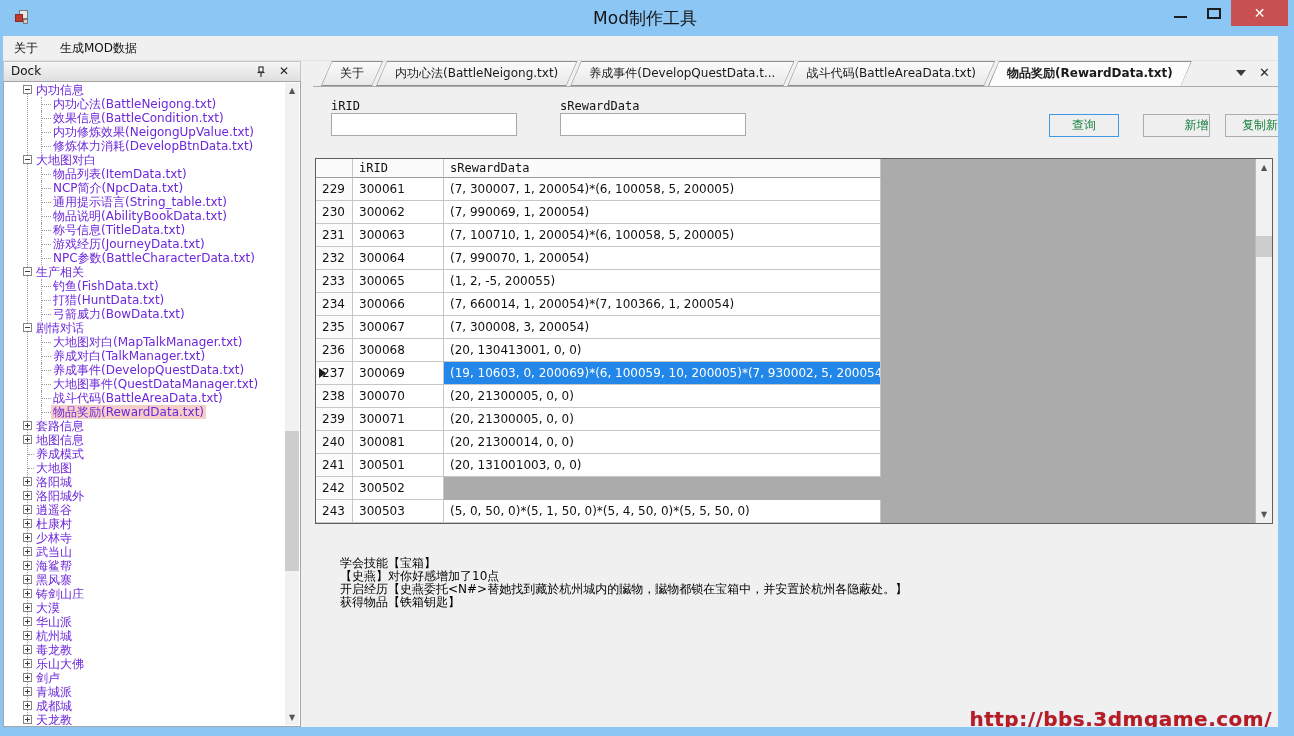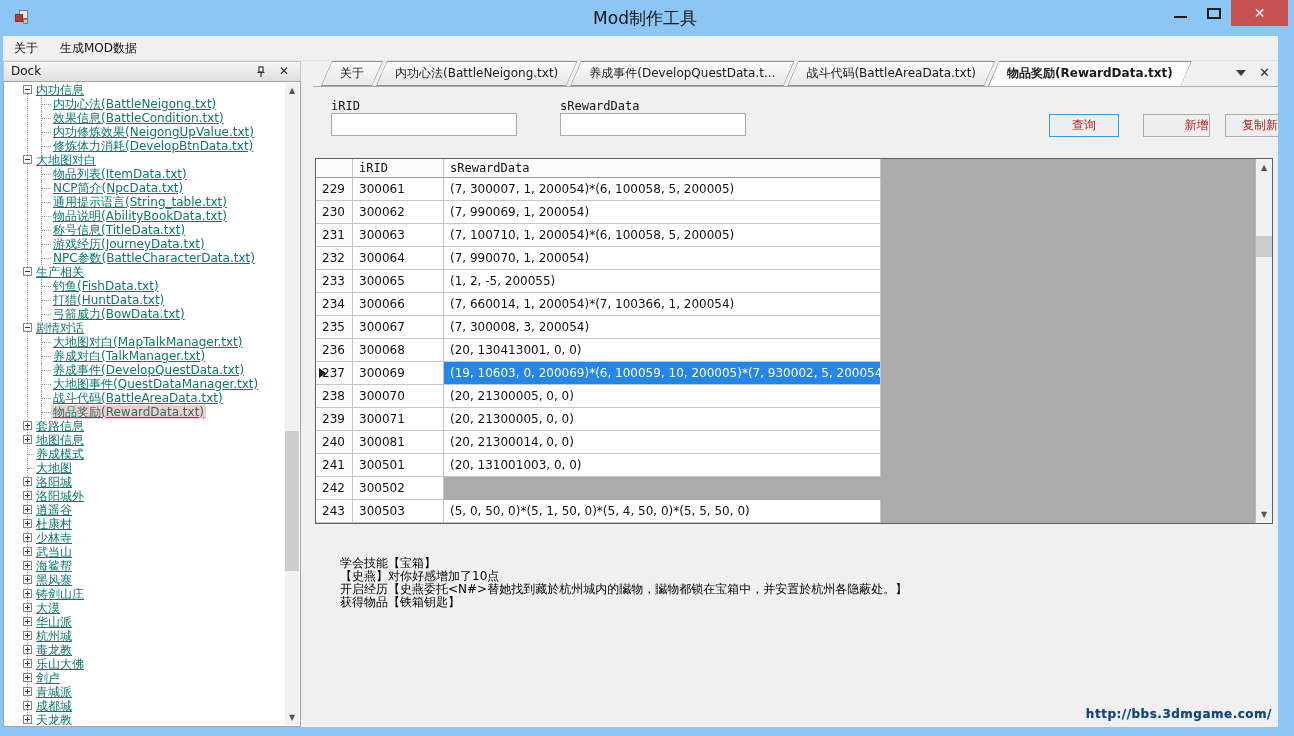--- a/index.html
+++ b/index.html
@@ -27,21 +27,21 @@
 
   
   #dock { position:absolute; left:3px; top:61px; width:298px; height:666px; }
   #dock-header { position:relative; height:20px; background:linear-gradient(#F6F6F6,#DFDFDF); border:1px solid #C5C5C5; border-bottom:none; padding-left:7px; line-height:19px; font-size:12px; }
   #dock-pin { position:absolute; right:32px; top:3px; width:14px; height:14px; cursor:pointer; }
   #dock-close { position:absolute; right:9px; top:2px; width:14px; height:14px; font-size:12px; color:#222; text-align:center; line-height:15px; cursor:pointer; }
   #tree { position:absolute; left:0; top:20px; right:0; bottom:0; background:#fff; border:1px solid #A5A5A5; overflow:hidden; }
   #tree-rows { position:absolute; left:0; top:1px; right:15px; bottom:1px; overflow:hidden; }
   #tree-rows::before { content:""; position:absolute; left:23px; top:4px; bottom:8px; border-left:1px dotted #9a9a9a; }
   .tree-row { position:relative; height:14px; line-height:14px; white-space:nowrap; cursor:default; }
-  .tree-row .lbl { position:absolute; top:0; font-size:12px; color:#0f766e; padding:0 2px;text-decoration:underline; }
+  .tree-row .lbl { position:absolute; top:0; font-size:12px; color:#6d28d9; padding:0 2px; }
   .tree-row.lv0 .lbl { left:30px; }
   .tree-row.lv1 .lbl { left:47px; }
   .tree-row.lv1::before { content:""; position:absolute; left:37px; top:0; bottom:0; border-left:1px dotted #9a9a9a; }
   .tree-row.lv1::after  { content:""; position:absolute; left:38px; top:7px; width:9px; border-top:1px dotted #9a9a9a; }
   .tree-row.leaf0::after { content:""; position:absolute; left:24px; top:7px; width:6px; border-top:1px dotted #9a9a9a; }
   .tree-row .lbl.selected { background:#F6CEC9; }
   .expander { position:absolute; left:19px; top:2px; width:9px; height:9px; background:#fff; border:1px solid #848484; }
   .expander .h { position:absolute; left:1px; top:3px; width:5px; height:1px; background:#3c3c3c; }
   .expander .v { position:absolute; left:3px; top:1px; width:1px; height:5px; background:#3c3c3c; }
   .scrollbar-v { position:absolute; top:1px; right:1px; bottom:1px; width:14px; background:#F1F1F1; }
@@ -59,21 +59,21 @@
   .tab.active .tab-in { background:#FCFCFC; font-weight:bold; height:24px; }
   #tab-dropdown { position:absolute; right:32px; top:9px; width:0; height:0; border-left:5px solid transparent; border-right:5px solid transparent; border-top:6px solid #3a3a3a; cursor:pointer; }
   #tab-close { position:absolute; right:8px; top:4px; font-size:13px; color:#2a2a2a; font-weight:bold; cursor:pointer; }
   #doc { position:absolute; left:0; top:25px; right:0; bottom:0; background:#F0F0F0; border-top:1px solid #ABABAB; }
 
   
   .field-label { position:absolute; top:38px; font-size:12px; font-family:"DejaVu Sans Mono","Liberation Mono",monospace; }
   #lbl-irid { left:18px; } #lbl-srw { left:247px; }
   .txt { position:absolute; top:52px; width:186px; height:23px; border:1px solid #A9A9A9; background:#fff; font-size:12px; padding:0 4px; }
   #in-irid { left:18px; } #in-srw { left:247px; }
-  .btn { position:absolute; top:53px; height:23px; background:#EFEFEF; border:1px solid #ACACAC; font-size:12px; color:#b91c1c; text-align:center; cursor:pointer; font-family:inherit; }
+  .btn { position:absolute; top:53px; height:23px; background:#EFEFEF; border:1px solid #ACACAC; font-size:12px; color:#15803d; text-align:center; cursor:pointer; font-family:inherit; }
   .btn.primary { border:1px solid #3C99E8; }
   #btn-0 { left:736px; width:70px; } #btn-1 { left:830px; width:67px;padding-left:40px; } #btn-2 { left:912px; width:82px; }
 
   
   #grid { position:absolute; left:2px; top:97px; width:958px; height:366px; border:1px solid #5E5E5E; background:#ABABAB; }
   #grid-inner { position:absolute; left:0; top:0; right:17px; bottom:0; overflow:hidden; }
   .g-header { display:flex; height:19px; }
   .g-header .cell { background:#FBFBFB; border-right:1px solid #C6C6C6; border-bottom:1px solid #9B9B9B; font-size:12px; line-height:18px; padding-left:6px; font-family:"DejaVu Sans Mono","Liberation Mono",monospace; }
   .g-row { display:flex; height:23px; }
   .g-row .cell { border-right:1px solid #C6C6C6; border-bottom:1px solid #C6C6C6; font-size:12px; line-height:22px; white-space:nowrap; overflow:hidden; }
@@ -81,21 +81,21 @@
   .g-row .c-hdr { background:#FBFBFB; text-align:right; padding-right:7px; position:relative; }
   .g-row .c-irid, .g-row .c-srw { background:#fff; padding-left:6px; }
   .g-row.sel .c-srw { background:#2287E8; color:#fff; }
   .row-marker { position:absolute; left:3px; top:6px; width:0; height:0; border-left:7px solid #1c1c1c; border-top:5px solid transparent; border-bottom:5px solid transparent; }
   #grid-vscroll { position:absolute; top:0; right:0; bottom:0; width:17px; background:#F1F1F1; border-left:1px solid #B9B9B9; }
   #grid-vscroll .sb-arrow { height:17px; line-height:17px; }
   #grid-thumb { top:77px; height:21px; }
 
   
   #info { position:absolute; left:27px; top:496px; line-height:13px; font-size:12px; color:#000; }
-  #watermark { position:absolute; right:6px; top:646px; font-size:12px; font-weight:bold; color:#0c4a6e; text-shadow:0 0 1px #9D83E2; letter-spacing:0.5px; }
+  #watermark { position:absolute; right:6px; top:646px; font-size:20px; font-weight:bold; color:#b91c1c; text-shadow:0 0 1px #9D83E2; letter-spacing:0.5px; }
 </style>
 </head>
 <body>
 
 <div id="titlebar">
   <div id="app-icon">
     <div class="back"></div>
       <div class="red"></div>
       <div class="sm"></div>
   </div>

